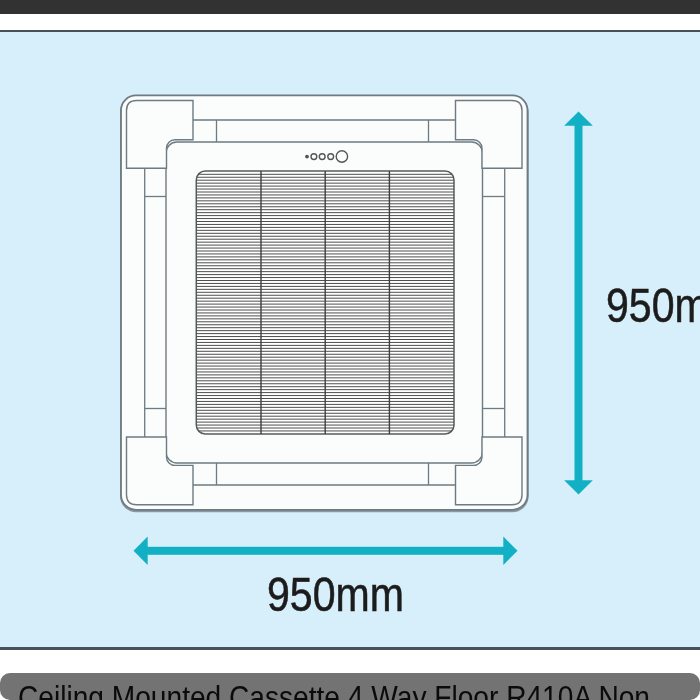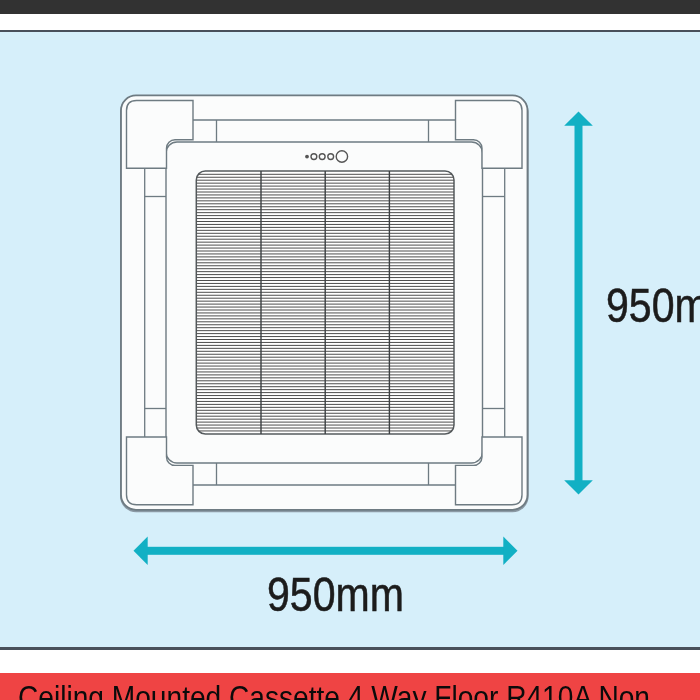--- a/index.html
+++ b/index.html
@@ -1,21 +1,21 @@
 <!DOCTYPE html>
 <html><head>
 <meta charset="utf-8">
 <style>
   html,body{margin:0;padding:0;width:700px;height:700px;overflow:hidden;background:#ffffff;
     font-family:"Liberation Sans", sans-serif;}
   .topbar{position:absolute;left:0;top:0;width:700px;height:14px;background:#323232;}
   .topline{position:absolute;left:0;top:29.6px;width:700px;height:2.4px;background:#49505a;}
   .blue{position:absolute;left:0;top:32px;width:700px;height:615px;background:#d6effa;}
   .botline{position:absolute;left:0;top:647px;width:700px;height:2.8px;background:#49505a;}
-  .botbar{position:absolute;left:0;top:673.4px;width:700px;height:26.6px;background:#ef4444;overflow:hidden;}
+  .botbar{position:absolute;left:0;top:673.4px;width:700px;height:26.6px;background:#737373;overflow:hidden;border-radius:10px;}
   .botbar span{position:absolute;left:18px;top:6.2px;font-size:30.5px;color:#0b0b0b;white-space:nowrap;transform:scaleX(0.922);transform-origin:0 0;}
 </style>
 </head>
 <body>
 
 <div class="topbar"></div>
 
 <div class="topline"></div>
 
 <div class="blue"></div>

